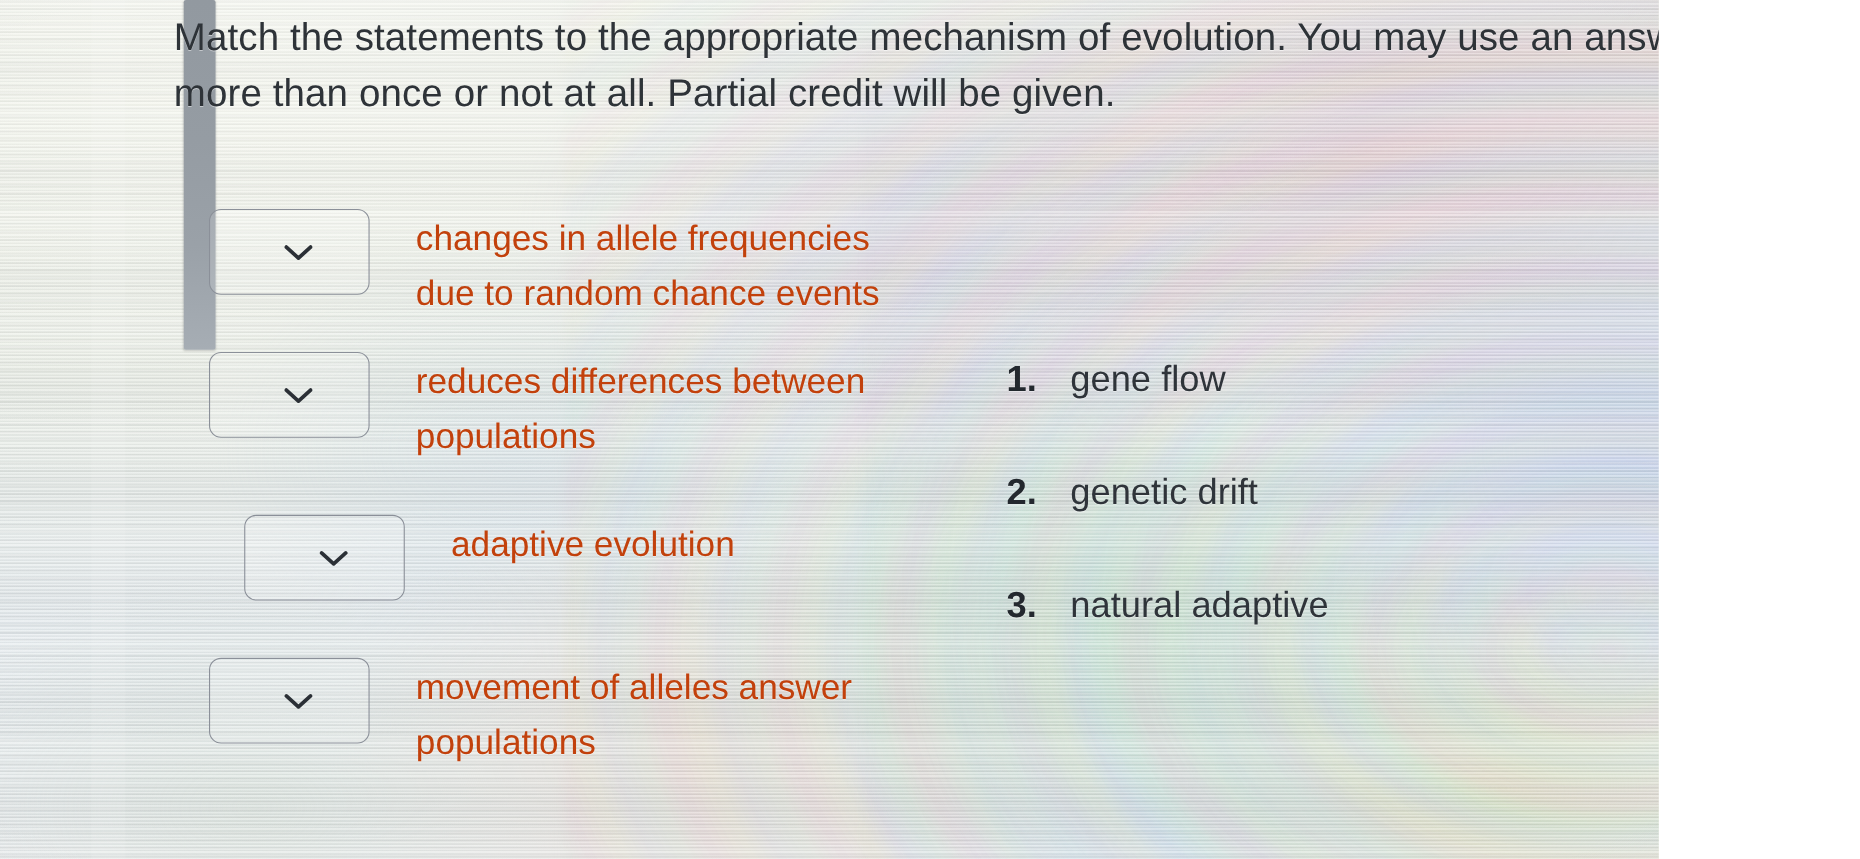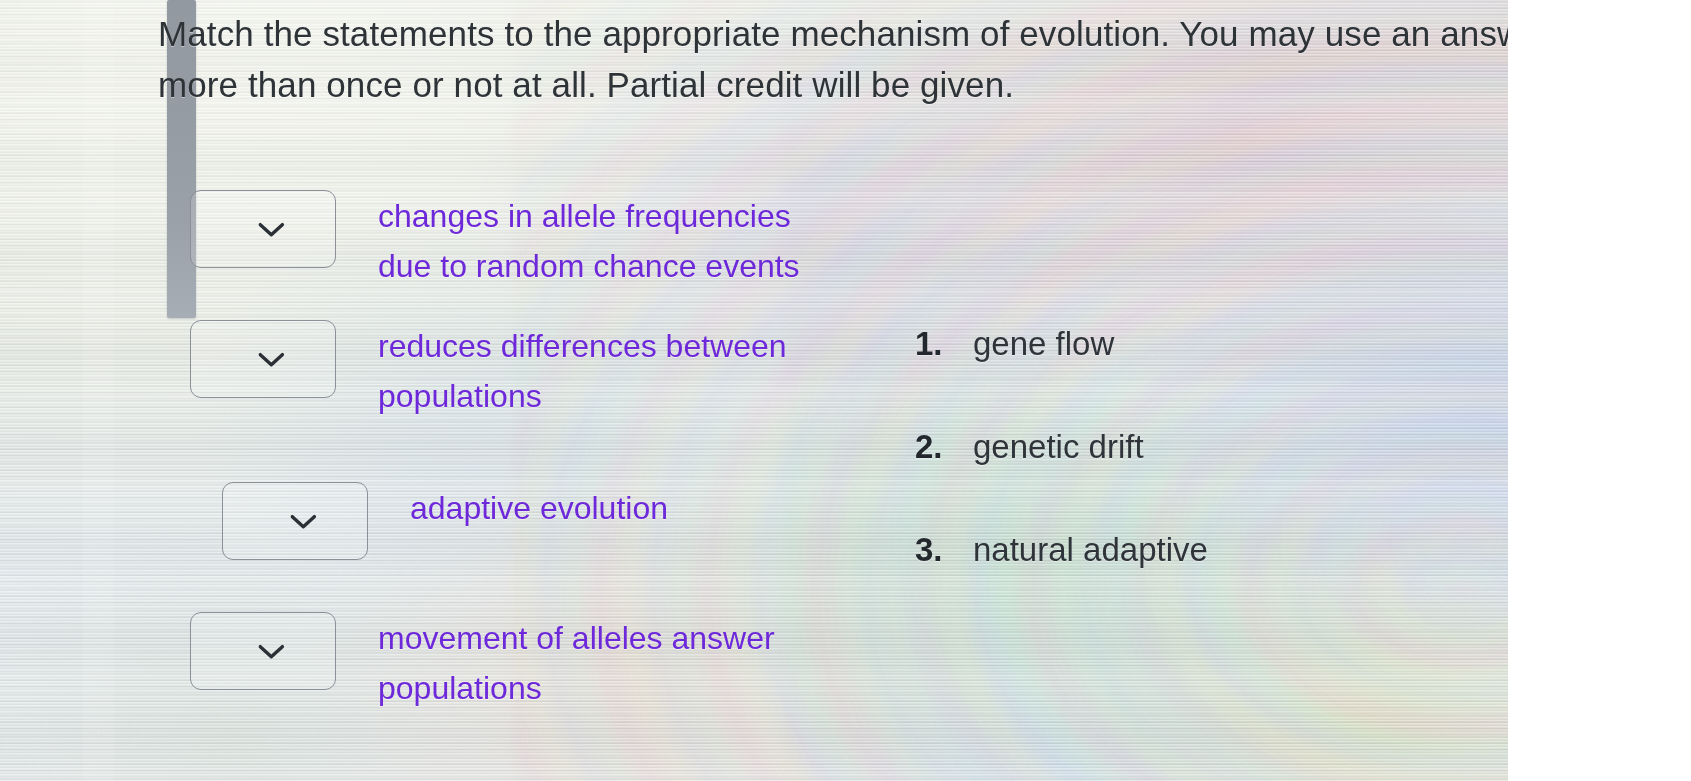--- a/index.html
+++ b/index.html
@@ -192,29 +192,29 @@
     transform: translate(-18%, -46%);
     width: 26px; height: 16px;
     color: #2b3036;
   }
   .dropdown .chev svg { display: block; width: 26px; height: 16px; }
 
   .statement {
     margin-left: 42px;
     font-size: 32px;
     line-height: 1.56;
-    color: #6d28d9;
+    color: #c2410c;
     max-width: 470px;
     text-shadow: 0 1px 0 rgba(255,255,255,.40);
     padding-top: 2px;
   }
 
   
   .row-1 { margin-bottom: 28px; }
-  .row-2 { margin-bottom: 60px; }
+  .row-2 { margin-bottom: 46px; }
   .row-3 { margin-bottom: 52px; padding-left: 32px; }
   .row-4 { margin-bottom: 0; }
 
   
   .right-col {
     position: absolute;
     left: 915px; top: 135px;
     width: 620px;
   }
   .answer-item {

